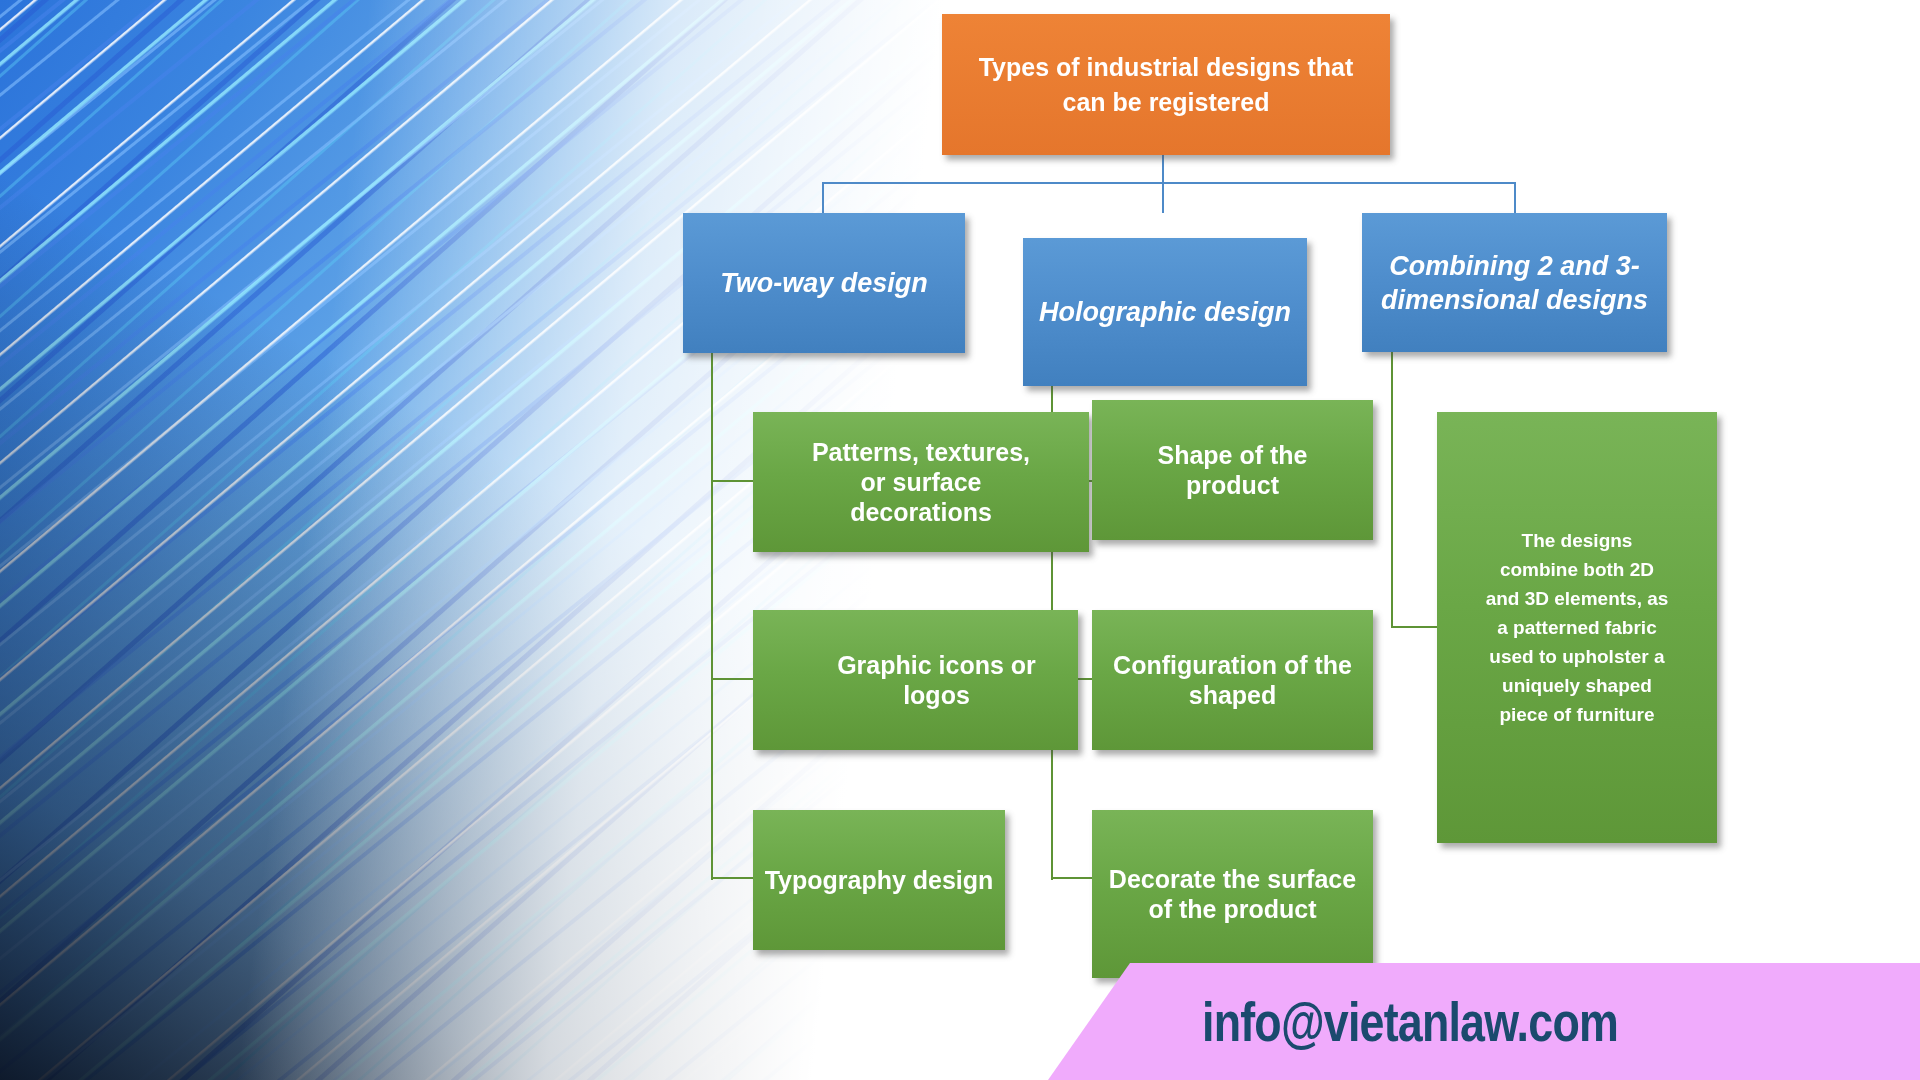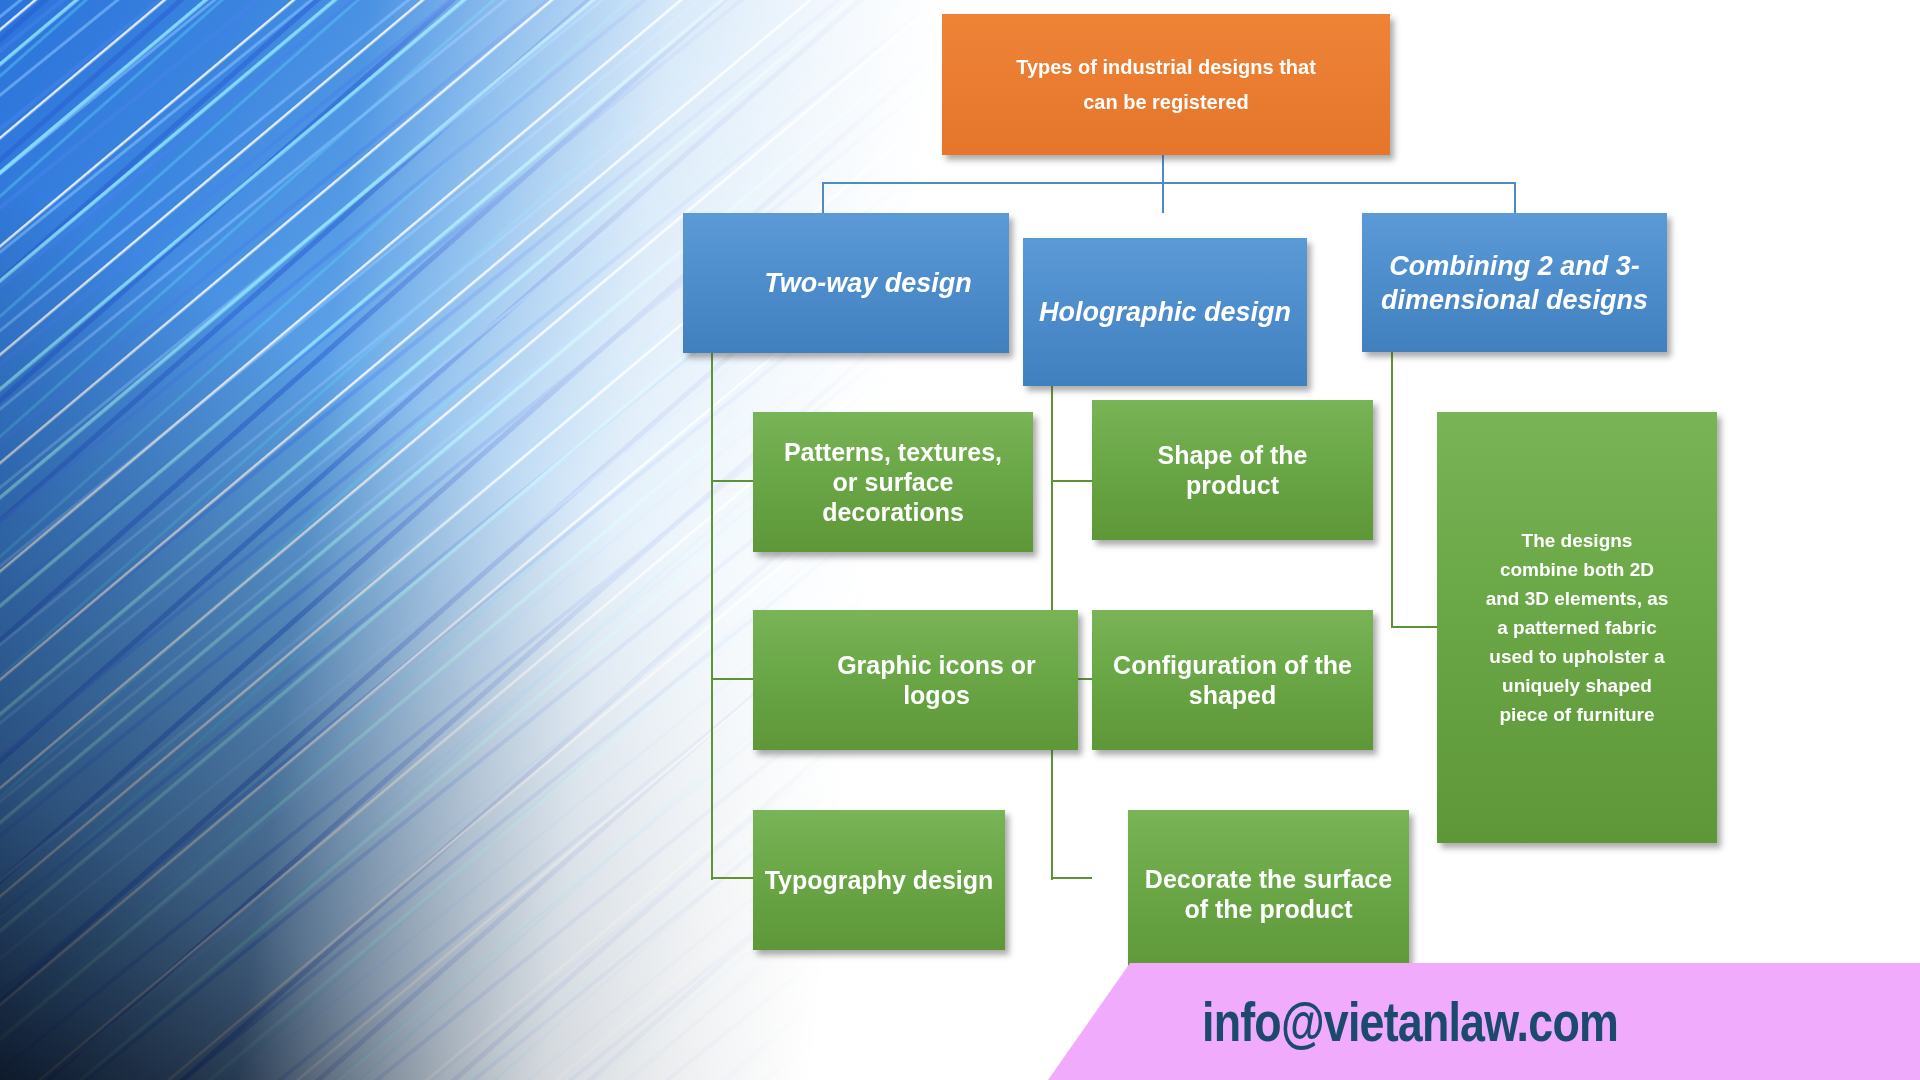--- a/index.html
+++ b/index.html
@@ -54,39 +54,39 @@
   
   .box{
     position:absolute;z-index:2;display:flex;align-items:center;justify-content:center;
     text-align:center;color:#fff;font-weight:bold;
     box-shadow:4px 5px 6px rgba(70,70,70,.45);
   }
   .box span{white-space:pre-line;display:block;}
   .orange{
     left:942px;top:14px;width:448px;height:141px;
     background:linear-gradient(180deg,#ee8336 0%,#e5762c 100%);
-    font-size:20px;line-height:35px;padding:0 8px;box-sizing:border-box;
+    font-size:25px;line-height:35px;padding:0 8px;box-sizing:border-box;
   }
   .blue-box{
     background:linear-gradient(180deg,#5b9ad6 0%,#4f8ecd 45%,#4180bf 100%);
     font-style:italic;font-size:27px;line-height:34px;
   }
-  .b1{left:683px;top:213px;width:282px;height:140px;padding-left:44px;}
+  .b1{left:683px;top:213px;width:282px;height:140px;}
   .b2{left:1023px;top:213px;width:284px;height:148px;margin-top:25px;}
   .b3{left:1362px;top:213px;width:305px;height:139px;}
   .green-box{
     background:linear-gradient(180deg,#79b457 0%,#6aa746 45%,#5e9738 100%);
     font-size:25px;line-height:30px;
   }
-  .g11{left:753px;top:412px;width:280px;height:140px;}
+  .g11{left:753px;top:412px;width:336px;height:140px;}
   .g12{left:753px;top:610px;width:283px;height:140px;padding-left:42px;}
   .g13{left:753px;top:810px;width:252px;height:140px;}
   .g21{left:1092px;top:400px;width:281px;height:140px;}
   .g22{left:1092px;top:610px;width:281px;height:140px;}
-  .g23{left:1092px;top:810px;width:281px;height:168px;margin-left:36px;}
+  .g23{left:1092px;top:810px;width:281px;height:168px;}
   .gbig{
     left:1437px;top:412px;width:280px;height:431px;
     font-size:19px;line-height:29px;padding:0 10px;box-sizing:border-box;
   }
   
   .footer{
     position:absolute;z-index:3;left:1040px;top:963px;width:880px;height:117px;
     background:#f0abfc;
     clip-path:polygon(90px 0, 100% 0, 100% 100%, 8px 100%);
   }

